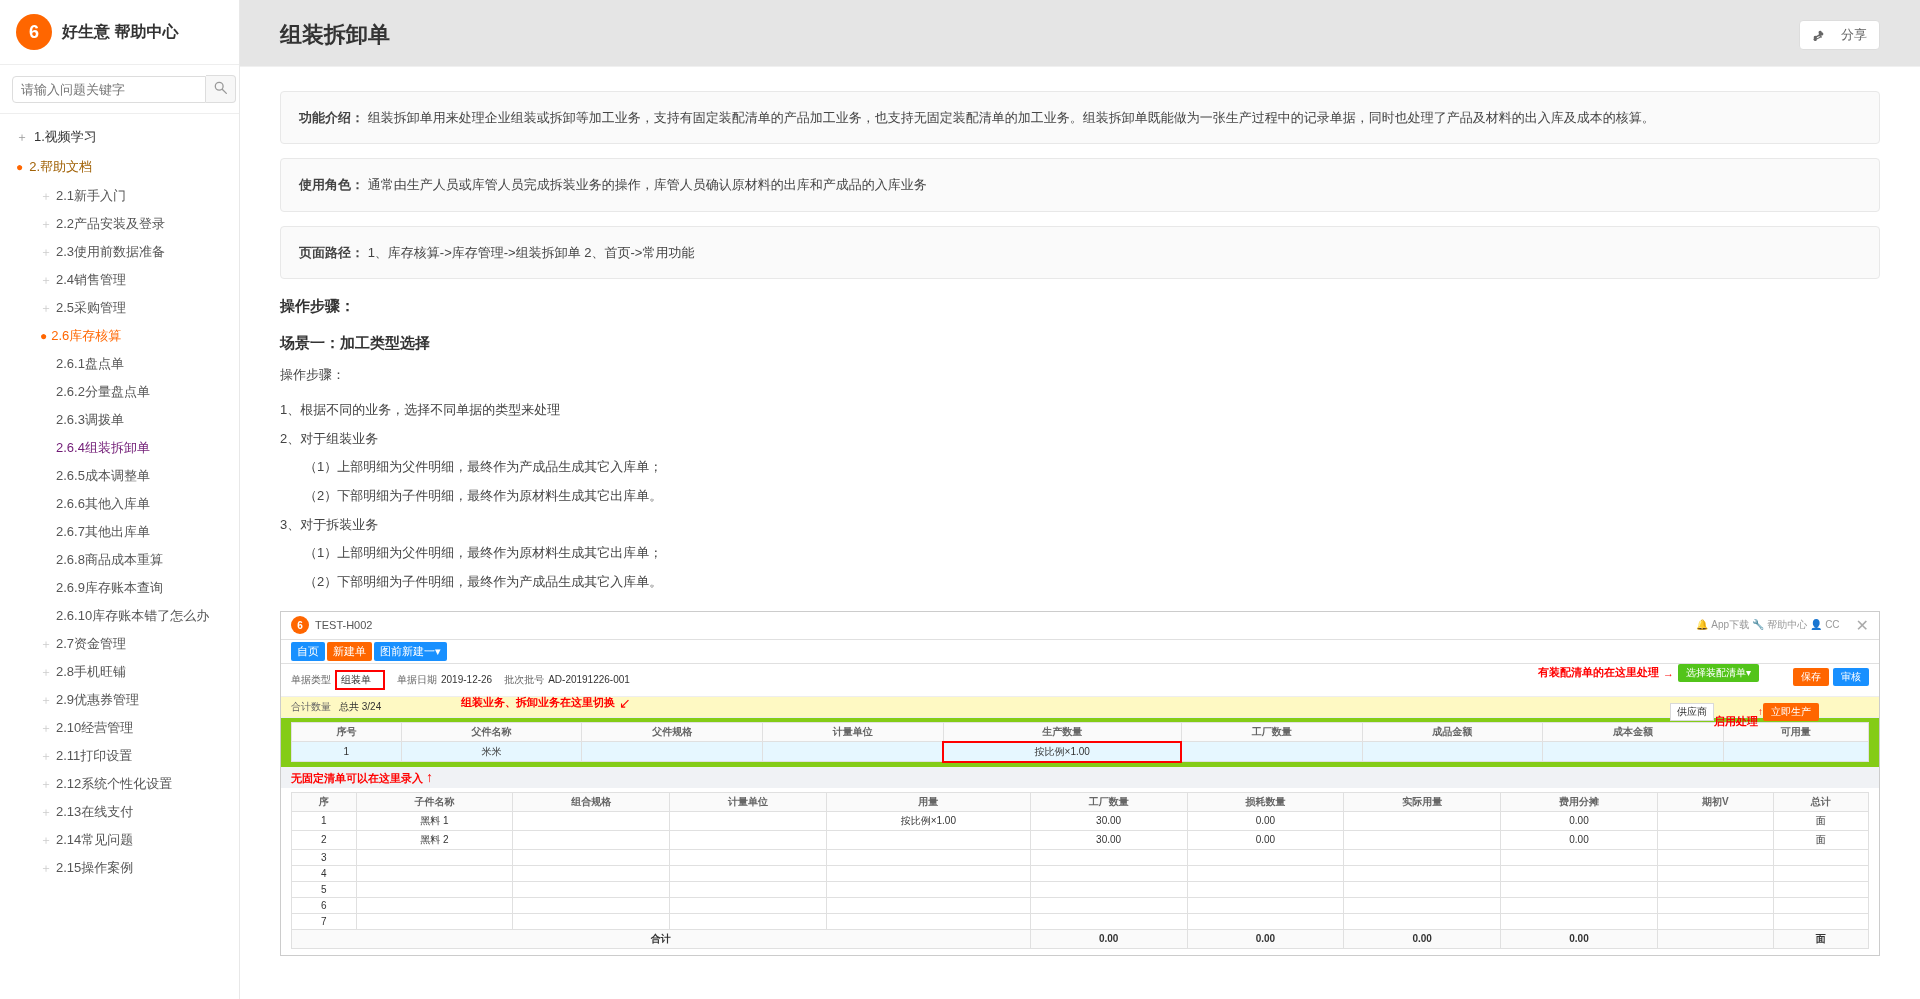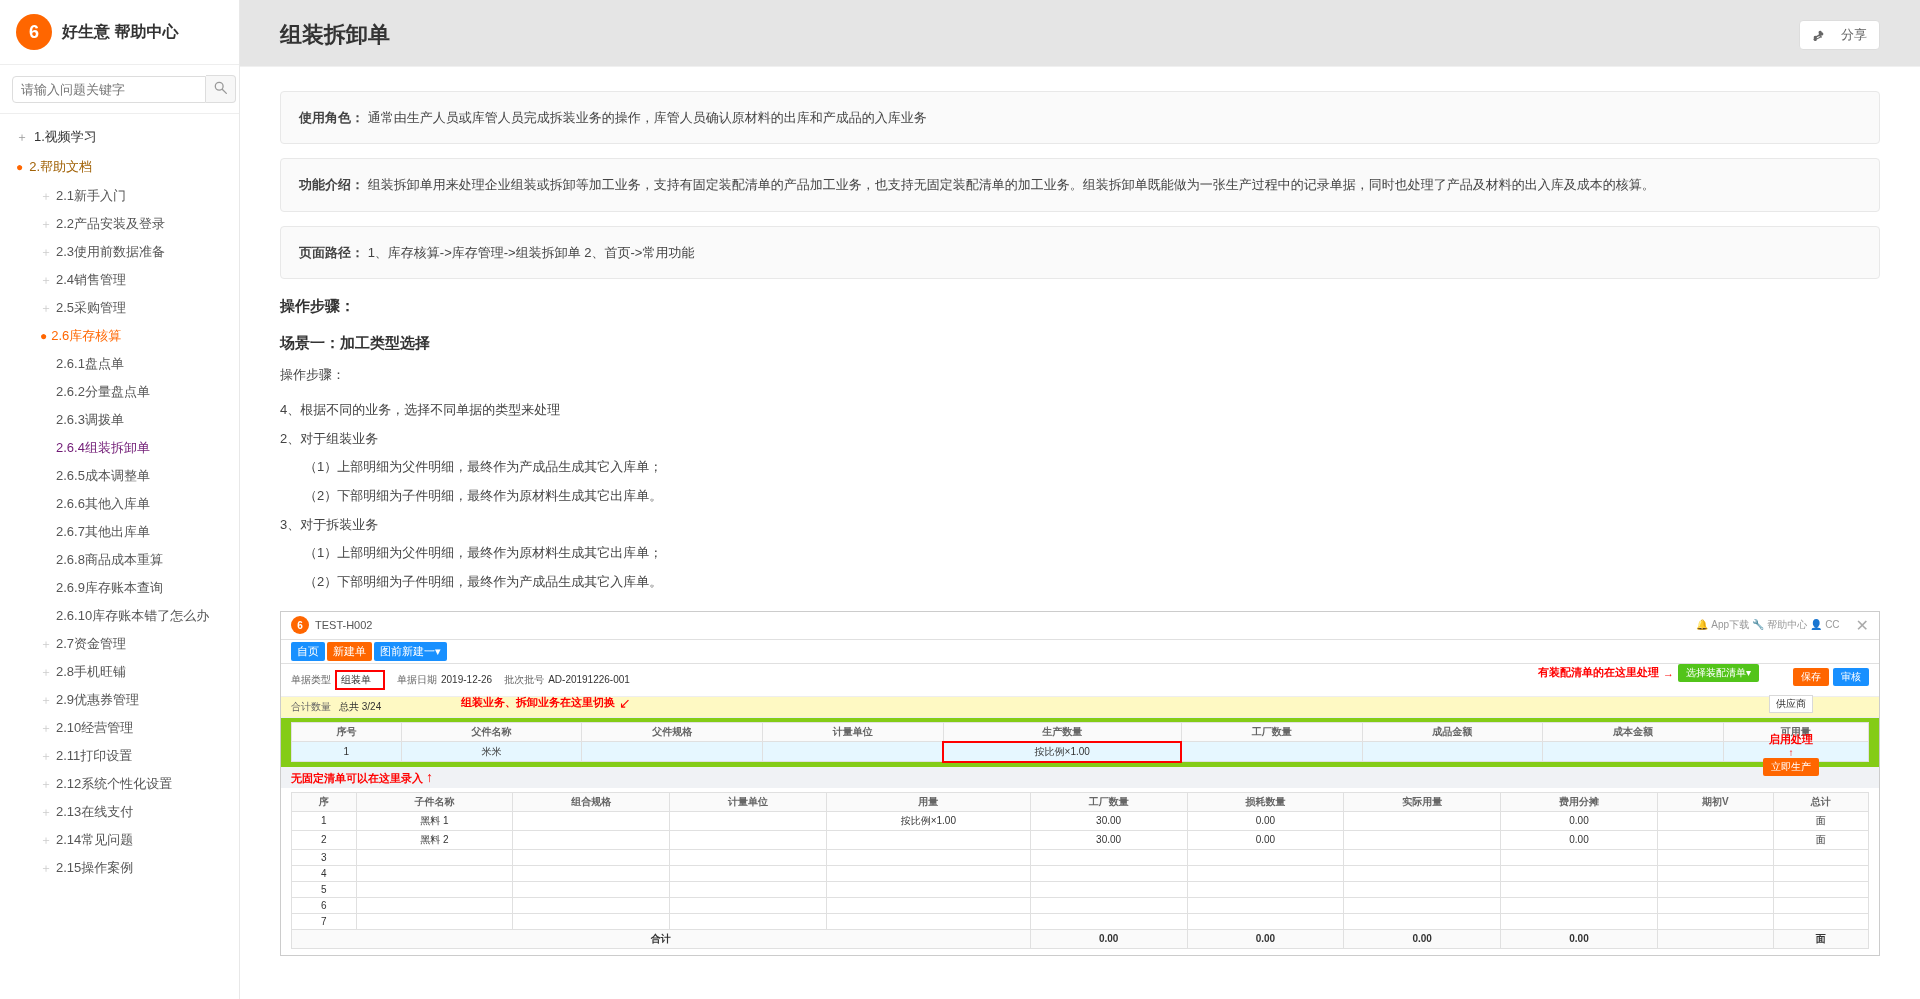--- a/index.html
+++ b/index.html
@@ -354,41 +354,41 @@
         <svg width="13" height="13" viewBox="0 0 20 20" fill="none">
             <path d="M15 13.5a2.5 2.5 0 0 1-1.33-.38L7.46 16.2a2.5 2.5 0 1 1-.46-1.7l6.21-3.08A2.5 2.5 0 1 1 15 9a2.49 2.49 0 0 1-1.2.31L7.54 12.5A2.5 2.5 0 1 1 5 10.5a2.49 2.49 0 0 1 1.33.38l6.21-3.08A2.5 2.5 0 1 1 15 5a2.5 2.5 0 1 1 0 5 2.49 2.49 0 0 1-1.33-.38L7.46 12.7A2.5 2.5 0 0 1 15 13.5z" fill="#666"></path>
           </svg>
         <span>分享</span>
       </button>
     </div>
 
     <div id="page-body">
 
       <div class="info-block">
+        <span class="bold-text">功能介绍：</span>
+        <span>组装拆卸单用来处理企业组装或拆卸等加工业务，支持有固定装配清单的产品加工业务，也支持无固定装配清单的加工业务。组装拆卸单既能做为一张生产过程中的记录单据，同时也处理了产品及材料的出入库及成本的核算。</span>
+      </div>
+
+      <div class="info-block">
         <span class="bold-text">使用角色：</span>
         <span>通常由生产人员或库管人员完成拆装业务的操作，库管人员确认原材料的出库和产成品的入库业务</span>
-      </div>
-
-      <div class="info-block">
-        <span class="bold-text">功能介绍：</span>
-        <span>组装拆卸单用来处理企业组装或拆卸等加工业务，支持有固定装配清单的产品加工业务，也支持无固定装配清单的加工业务。组装拆卸单既能做为一张生产过程中的记录单据，同时也处理了产品及材料的出入库及成本的核算。</span>
       </div>
 
       <div class="info-block">
         <span class="bold-text">页面路径：</span>
         <span>1、库存核算-&gt;库存管理-&gt;组装拆卸单 2、首页-&gt;常用功能</span>
       </div>
 
       <div class="section-title">操作步骤：</div>
 
       <div class="section-title">场景一：加工类型选择</div>
 
       <div class="content-text">操作步骤：</div>
 
-      <div class="step-item">4、根据不同的业务，选择不同单据的类型来处理</div>
+      <div class="step-item">1、根据不同的业务，选择不同单据的类型来处理</div>
       <div class="step-item">2、对于组装业务</div>
       <div class="step-item" style="padding-left:24px;">（1）上部明细为父件明细，最终作为产成品生成其它入库单；</div>
       <div class="step-item" style="padding-left:24px;">（2）下部明细为子件明细，最终作为原材料生成其它出库单。</div>
       <div class="step-item">3、对于拆装业务</div>
       <div class="step-item" style="padding-left:24px;">（1）上部明细为父件明细，最终作为原材料生成其它出库单；</div>
       <div class="step-item" style="padding-left:24px;">（2）下部明细为子件明细，最终作为产成品生成其它入库单。</div>
 
       <div class="screenshot-wrapper">
         <div class="app-screenshot">
 
@@ -434,21 +434,21 @@
 
           <div style="background:#fef9c3;padding:3px 10px;border-bottom:1px solid #eee;display:flex;align-items:center;gap:8px;font-size:10px;position:relative;">
             <span style="color:#666;">合计数量</span>
             <span style="color:#333;">总共 3/24</span>
 
             <div style="position:absolute;left:180px;top:-2px;display:flex;align-items:center;">
               <span style="color:red;font-size:11px;font-weight:bold;">组装业务、拆卸业务在这里切换</span>
               <span style="color:red;font-size:14px;margin-left:4px;">↙</span>
             </div>
 
-            <div style="position:absolute;right:60px;top:-2px;display:flex;flex-direction:column;align-items:center;">
+            <div style="position:absolute;right:60px;top:-2px;display:flex;flex-direction:row;align-items:center;">
               <span style="border:1px solid #d9d9d9;padding:1px 6px;font-size:10px;background:#fff;">供应商</span>
               <span style="color:red;font-size:11px;font-weight:bold;margin-top:19px;">启用处理</span>
               <span style="color:red;">↑</span>
               <button class="orange-btn">立即生产</button>
             </div>
           </div>
 
           <div style="background:#84cc16;padding:4px 10px;">
             <table class="app-table">
               <thead>

